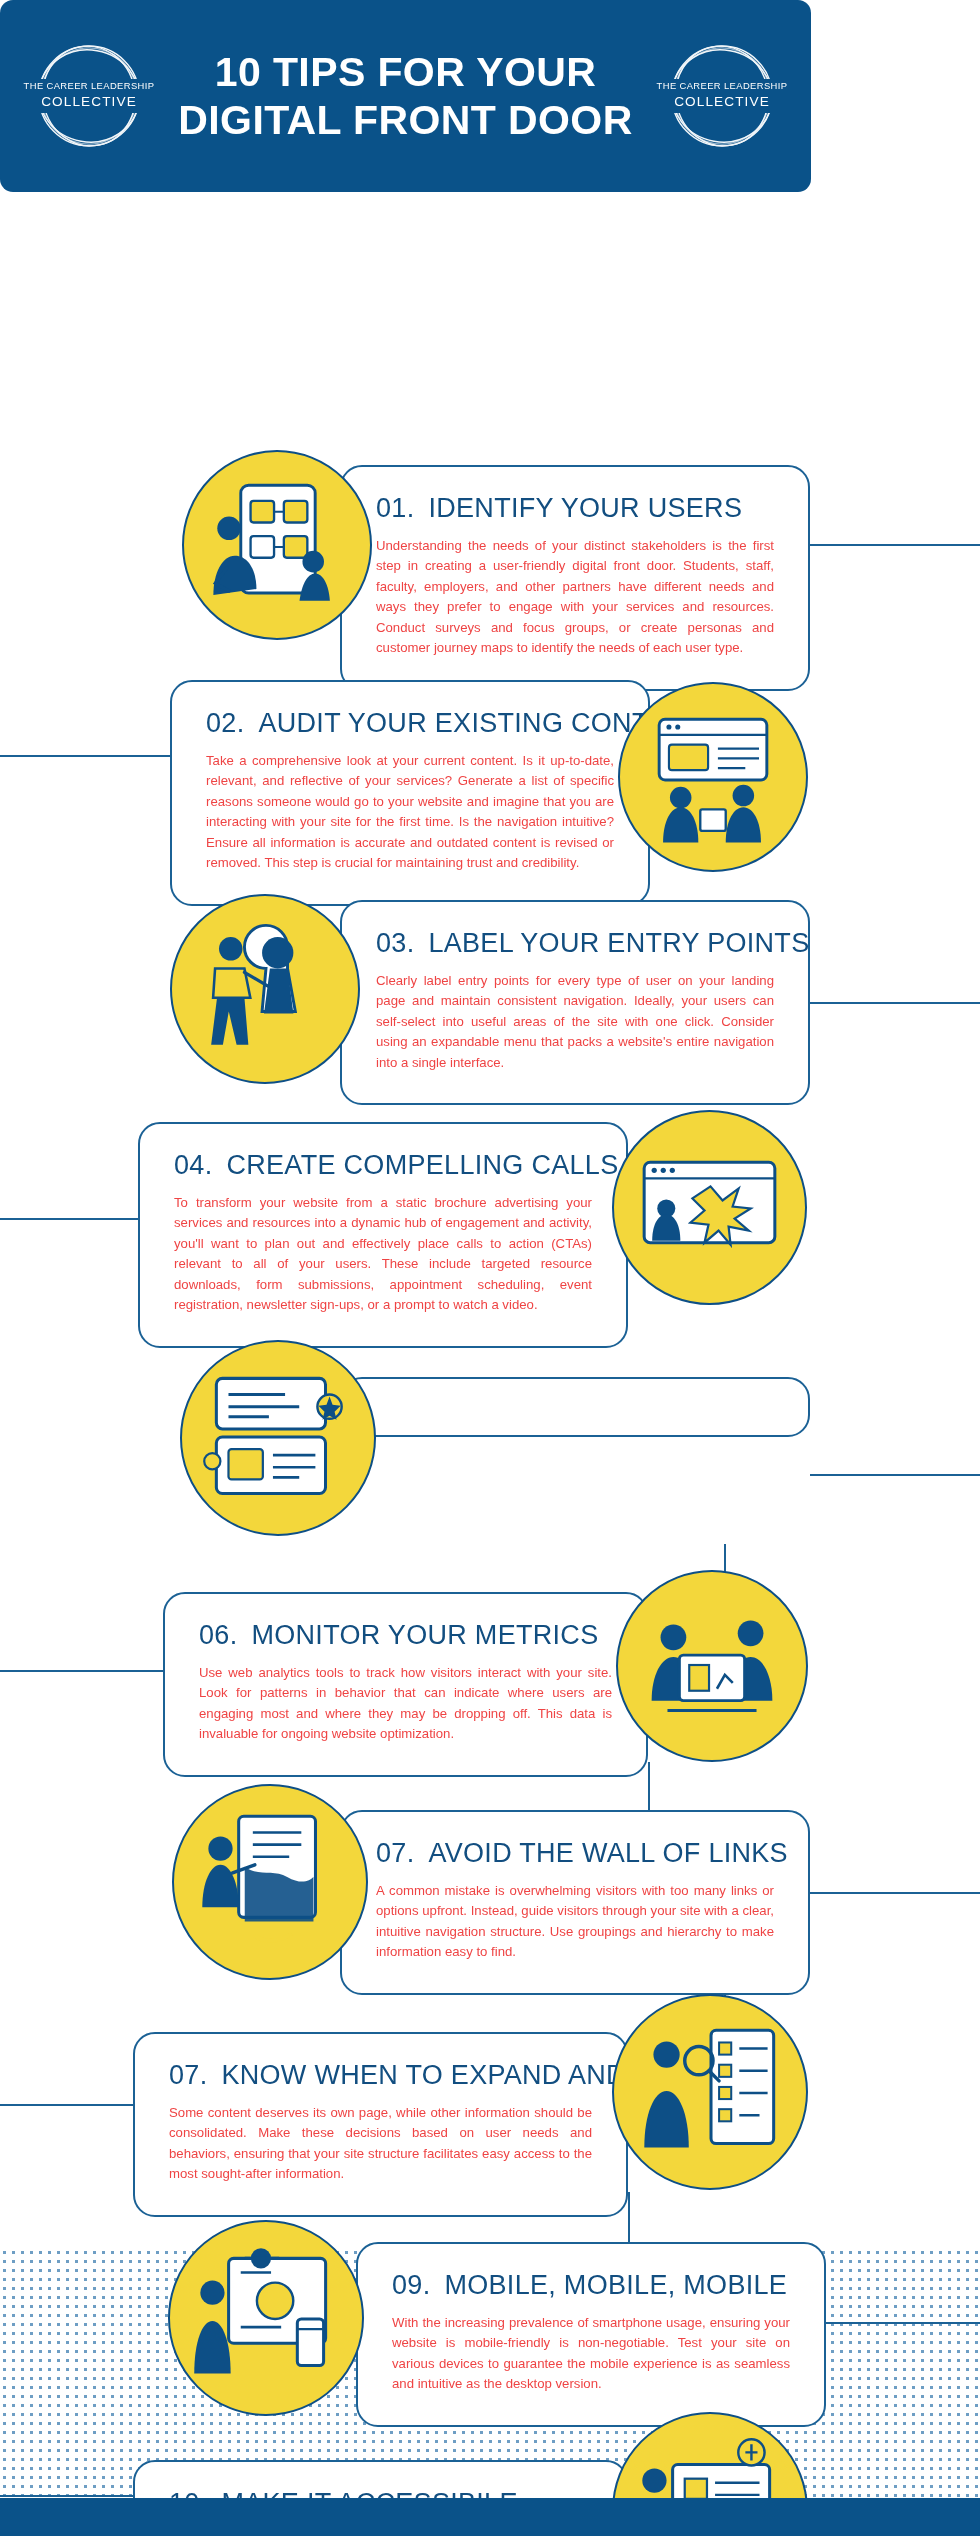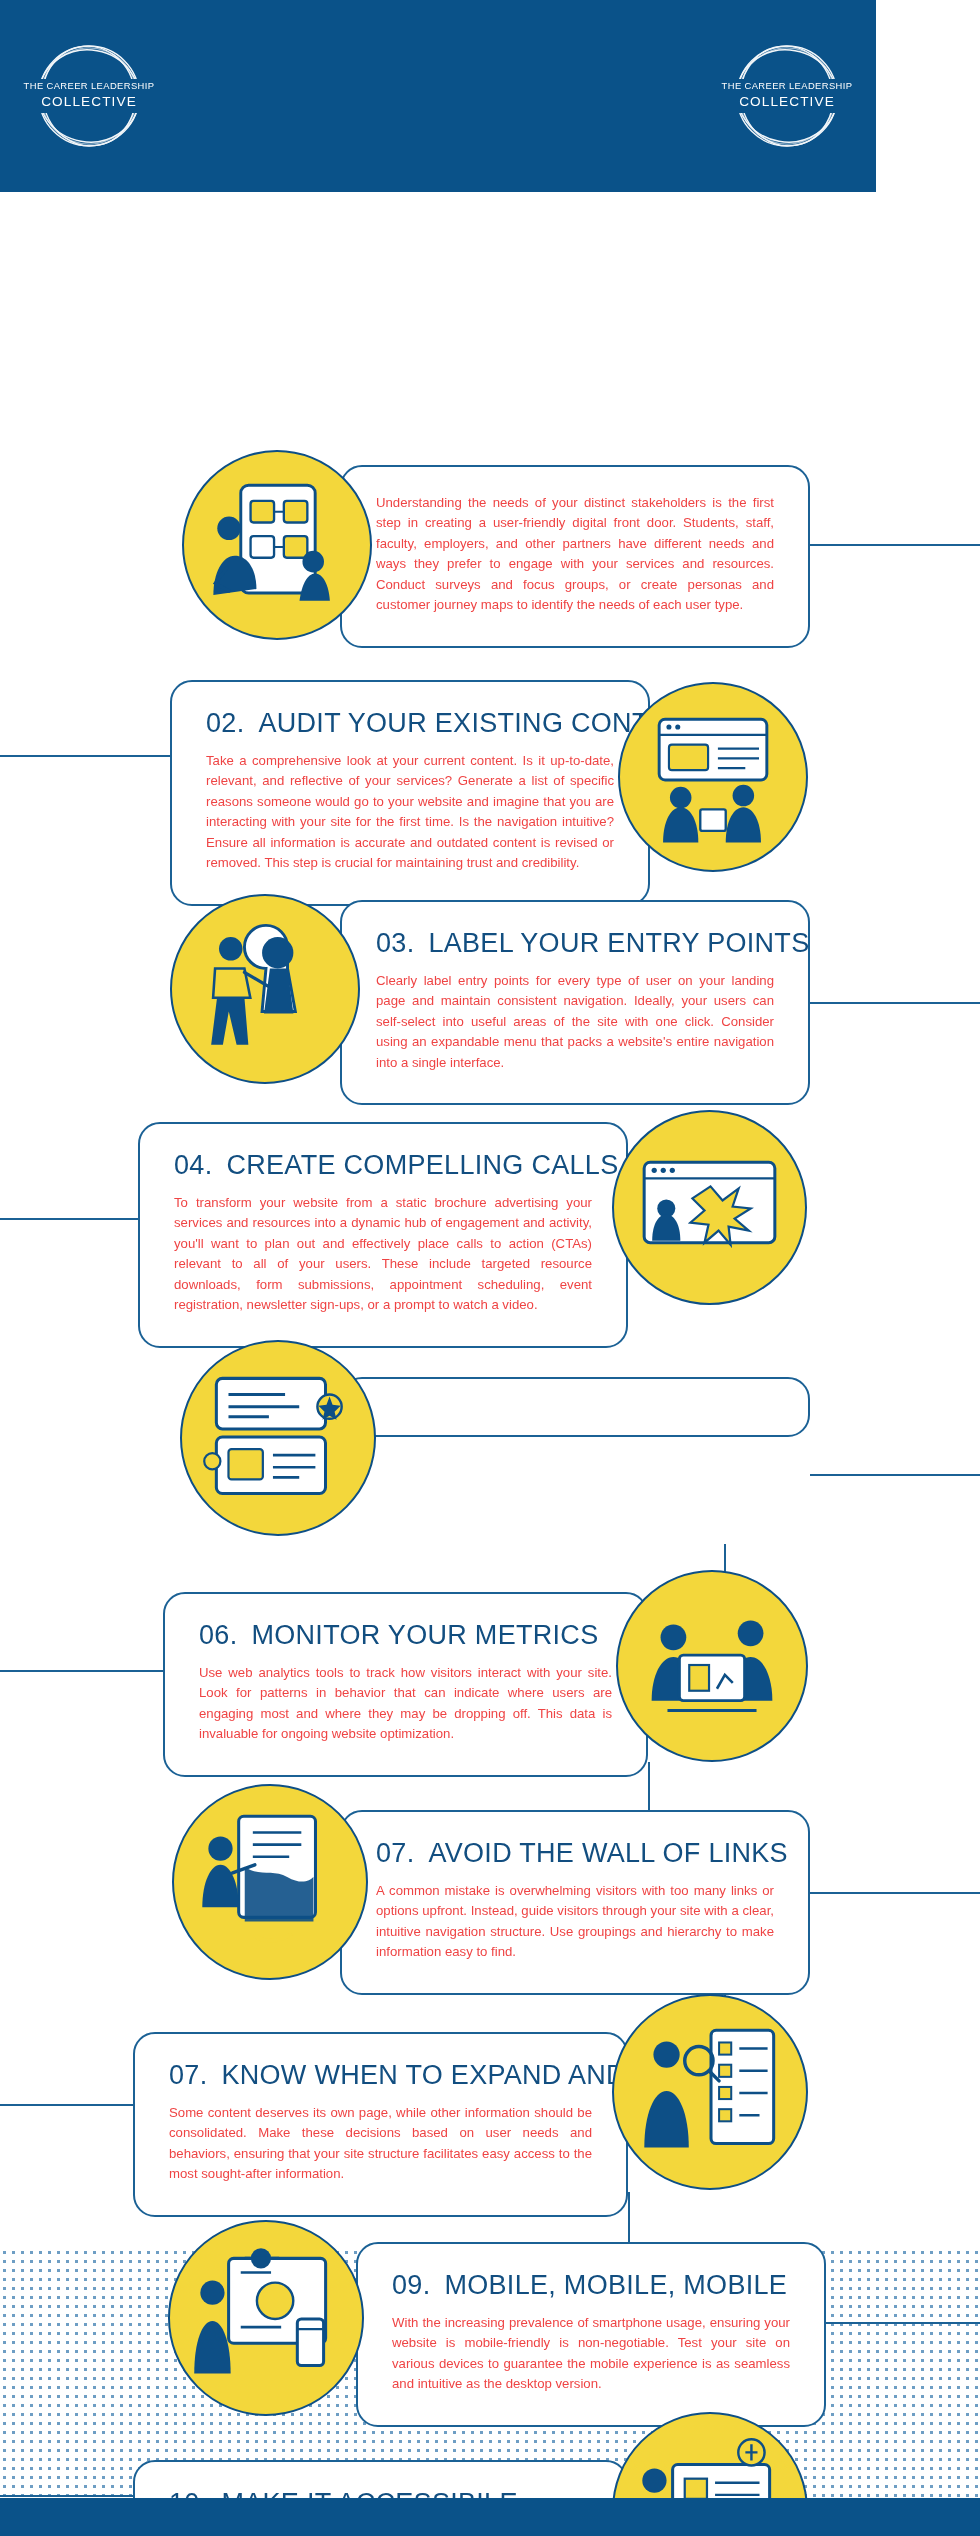--- a/index.html
+++ b/index.html
@@ -29,26 +29,27 @@
     position:relative;
     width:980px;
     height:2536px;
     overflow:hidden;
     background:#fff;
   }
 
   
   .header{
     position:relative;
-    width:876px;
+    width:811px;
     height:192px;
     background:var(--header-blue);
     display:flex;
     align-items:center;
     justify-content:center;
+    border-radius:13px;
   }
   .header-title{
     text-align:center;
     color:#ffffff;
     font-weight:bold;
     font-size:41px;
     line-height:1.18;
     letter-spacing:0.4px;
     font-family:"Liberation Sans", sans-serif;
     max-width:620px;
@@ -173,20 +174,24 @@
           <ellipse cx="71" cy="71" rx="46" ry="50" transform="rotate(-12 71 71)"></ellipse>
           <ellipse cx="71" cy="71" rx="50" ry="46" transform="rotate(10 71 71)"></ellipse>
           <ellipse cx="71" cy="71" rx="48" ry="48" transform="rotate(-24 71 71)" opacity="0.6"></ellipse>
         </g>
         <rect x="10" y="54" width="122" height="34" fill="#0A5289"></rect>
         <text x="71" y="64" text-anchor="middle" fill="#ffffff" font-family="Liberation Sans, sans-serif" font-size="9.4" letter-spacing="0.4">THE CAREER LEADERSHIP</text>
         <text x="71" y="81" text-anchor="middle" fill="#ffffff" font-family="Liberation Sans, sans-serif" font-size="13.6" letter-spacing="1.1">COLLECTIVE</text>
       </svg>
     </div>
 
+    <h1 class="header-title">
+      <span class="line">10 TIPS FOR YOUR</span>
+      <span class="line">DIGITAL FRONT DOOR</span>
+    </h1>
 
     <div class="logo right">
       <svg viewBox="0 0 142 142" aria-hidden="true">
         <g fill="none" stroke="#ffffff" stroke-width="1.4" opacity="0.95">
           <ellipse cx="71" cy="71" rx="50" ry="50"></ellipse>
           <ellipse cx="71" cy="71" rx="46" ry="50" transform="rotate(-12 71 71)"></ellipse>
           <ellipse cx="71" cy="71" rx="50" ry="46" transform="rotate(10 71 71)"></ellipse>
           <ellipse cx="71" cy="71" rx="48" ry="48" transform="rotate(-24 71 71)" opacity="0.6"></ellipse>
         </g>
         <rect x="10" y="54" width="122" height="34" fill="#0A5289"></rect>
@@ -197,20 +202,24 @@
   </div>
 
   <div class="dots"></div>
   <div class="footer-bar"></div>
 
   <div class="flow">
 
     <div class="rail" style="left:810px; top:352px; width:170px;"></div>
     <div class="card" style="left:340px; top:273px; width:470px;">
       <div class="card-inner">
+        <div class="tip-head">
+          <span class="tip-num">01.</span>
+          <span class="tip-title">IDENTIFY YOUR USERS</span>
+        </div>
         <p class="tip-body">Understanding the needs of your distinct stakeholders is the first step in creating a user-friendly digital front door. Students, staff, faculty, employers, and other partners have different needs and ways they prefer to engage with your services and resources. Conduct surveys and focus groups, or create personas and customer journey maps to identify the needs of each user type.</p>
       </div>
     </div>
     <div class="bubble" style="left:182px; top:258px; width:190px; height:190px;">
       <svg viewBox="0 0 190 190">
         <rect x="58" y="34" width="76" height="110" rx="8" fill="#fff" stroke="#0D4F86" stroke-width="3"></rect>
         <rect x="68" y="50" width="24" height="22" rx="3" fill="#F3D73B" stroke="#0D4F86" stroke-width="2.4"></rect>
         <rect x="102" y="50" width="24" height="22" rx="3" fill="#F3D73B" stroke="#0D4F86" stroke-width="2.4"></rect>
         <rect x="68" y="86" width="24" height="22" rx="3" fill="#fff" stroke="#0D4F86" stroke-width="2.4"></rect>
         <rect x="102" y="86" width="24" height="22" rx="3" fill="#F3D73B" stroke="#0D4F86" stroke-width="2.4"></rect>

